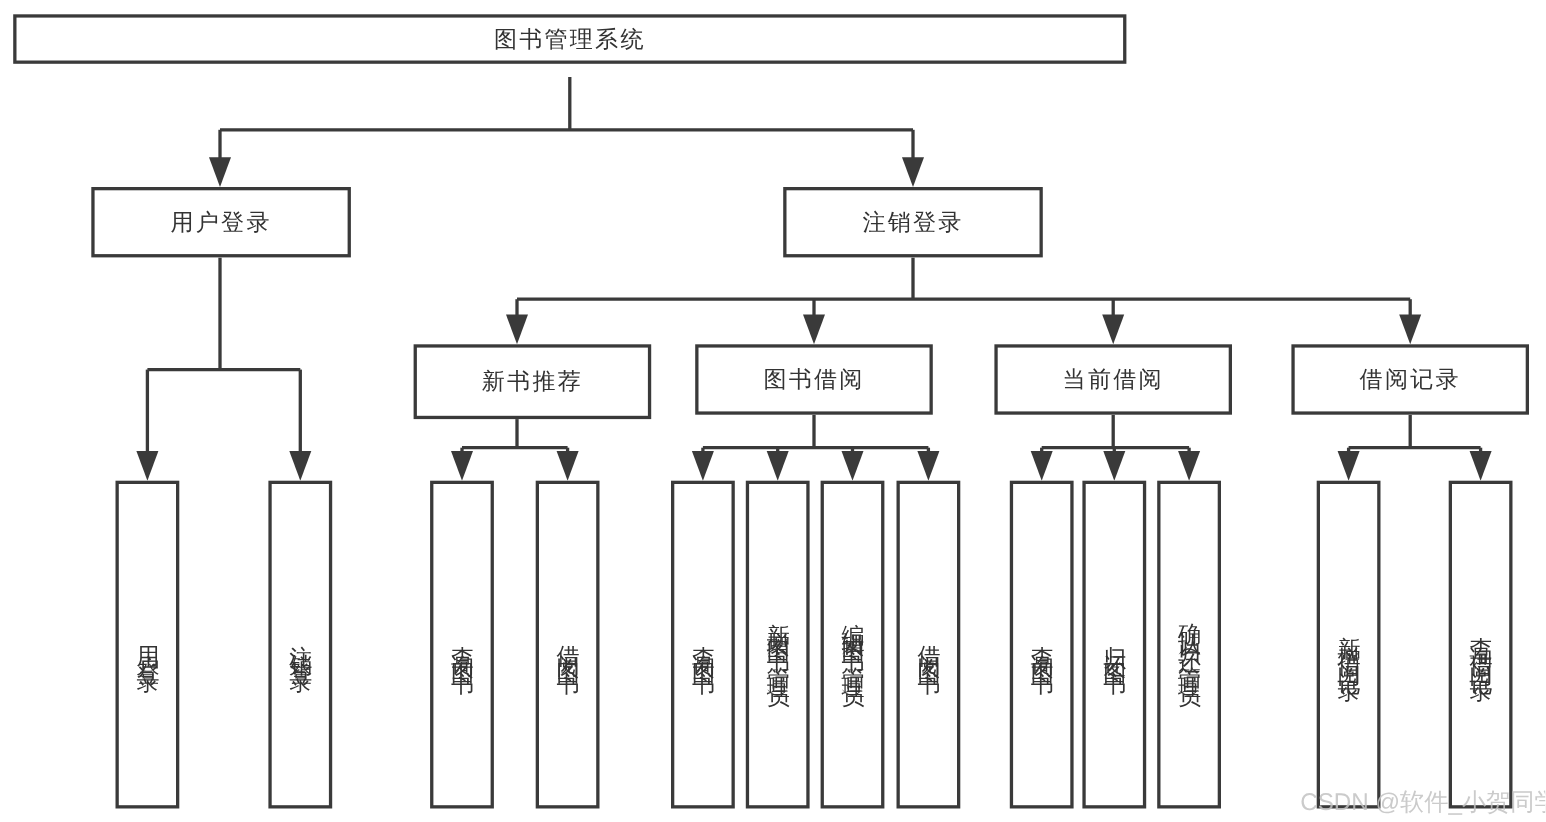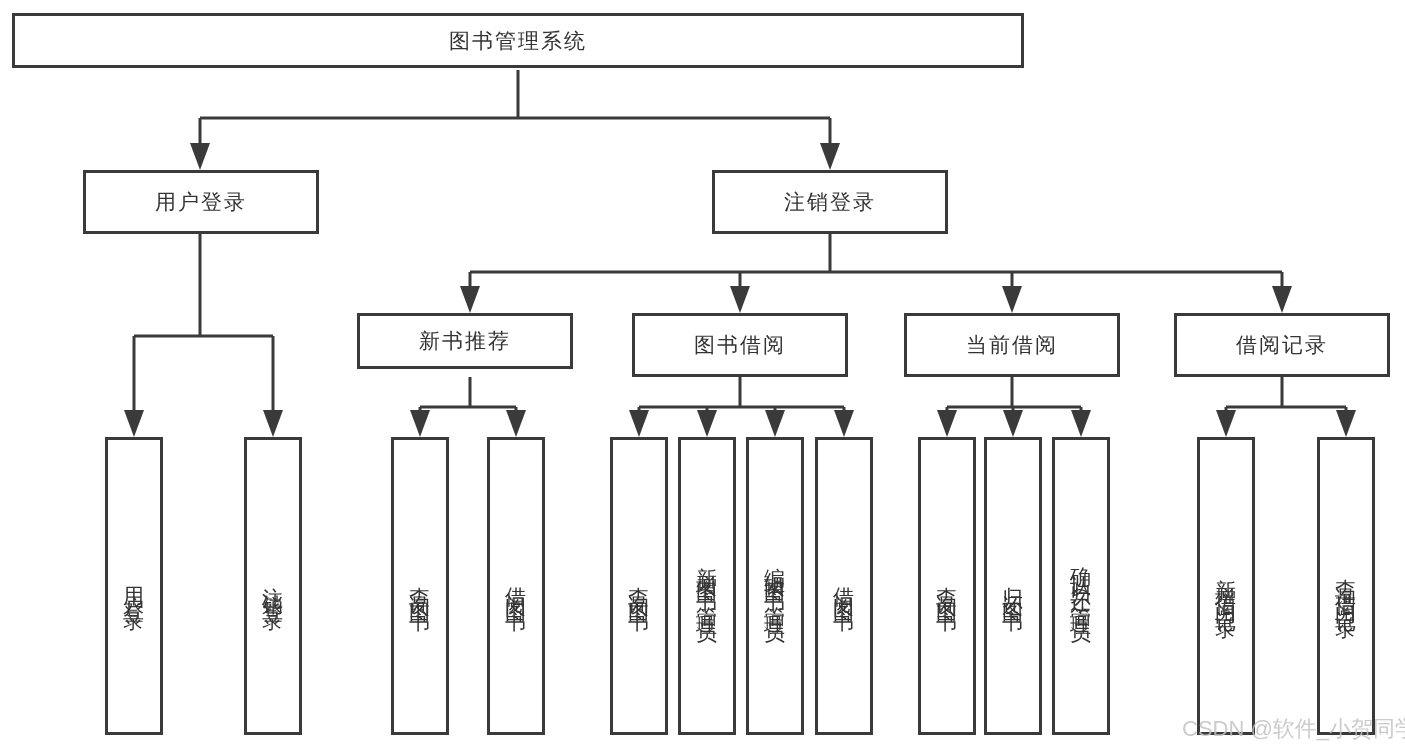--- a/index.html
+++ b/index.html
@@ -99,32 +99,32 @@
       <line x1="1013" y1="407" x2="1013" y2="417" stroke="#3a3a3a" stroke-width="3"></line>
       <polygon points="1003,410 1023,410 1013,437" fill="#3a3a3a"></polygon>
       <line x1="1081" y1="407" x2="1081" y2="417" stroke="#3a3a3a" stroke-width="3"></line>
       <polygon points="1071,410 1091,410 1081,437" fill="#3a3a3a"></polygon>
       <line x1="1226" y1="407" x2="1226" y2="417" stroke="#3a3a3a" stroke-width="3"></line>
       <polygon points="1216,410 1236,410 1226,437" fill="#3a3a3a"></polygon>
       <line x1="1346" y1="407" x2="1346" y2="417" stroke="#3a3a3a" stroke-width="3"></line>
       <polygon points="1336,410 1356,410 1346,437" fill="#3a3a3a"></polygon>
     </svg>
 
-  <div class="box" style="left:12px;top:13px;width:1012px;height:55px">
+  <div class="box" style="left:12px;top:13px;width:1012px;height:45px">
     <span class="hlabel">图书管理系统</span>
   </div>
 
   <div class="box" style="left:83px;top:170px;width:236px;height:64px">
     <span class="hlabel">用户登录</span>
   </div>
   <div class="box" style="left:712px;top:170px;width:236px;height:64px">
     <span class="hlabel">注销登录</span>
   </div>
 
-  <div class="box" style="left:357px;top:313px;width:216px;height:56px">
+  <div class="box" style="left:376px;top:313px;width:216px;height:68px">
     <span class="hlabel">新书推荐</span>
   </div>
   <div class="box" style="left:632px;top:313px;width:216px;height:64px">
     <span class="hlabel">图书借阅</span>
   </div>
   <div class="box" style="left:904px;top:313px;width:216px;height:64px">
     <span class="hlabel">当前借阅</span>
   </div>
   <div class="box" style="left:1174px;top:313px;width:216px;height:64px">
     <span class="hlabel">借阅记录</span>

